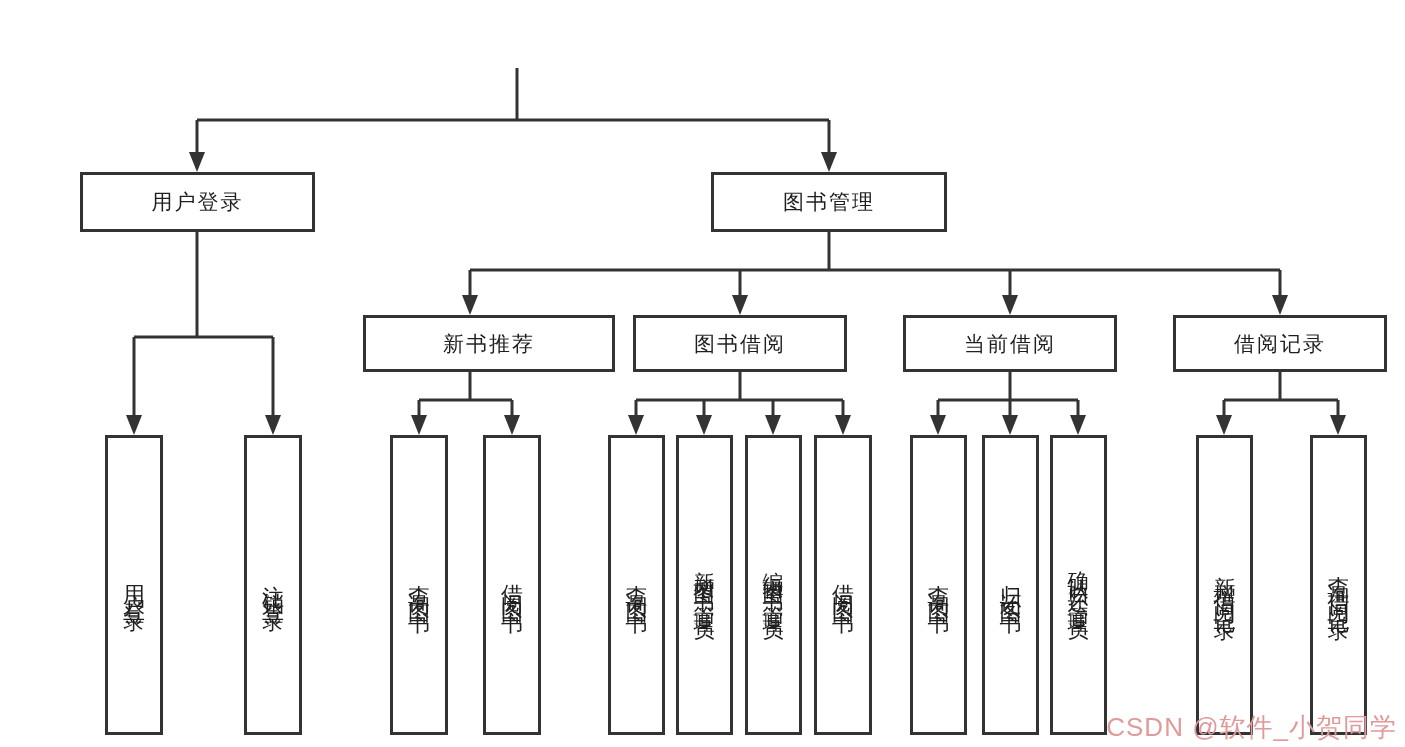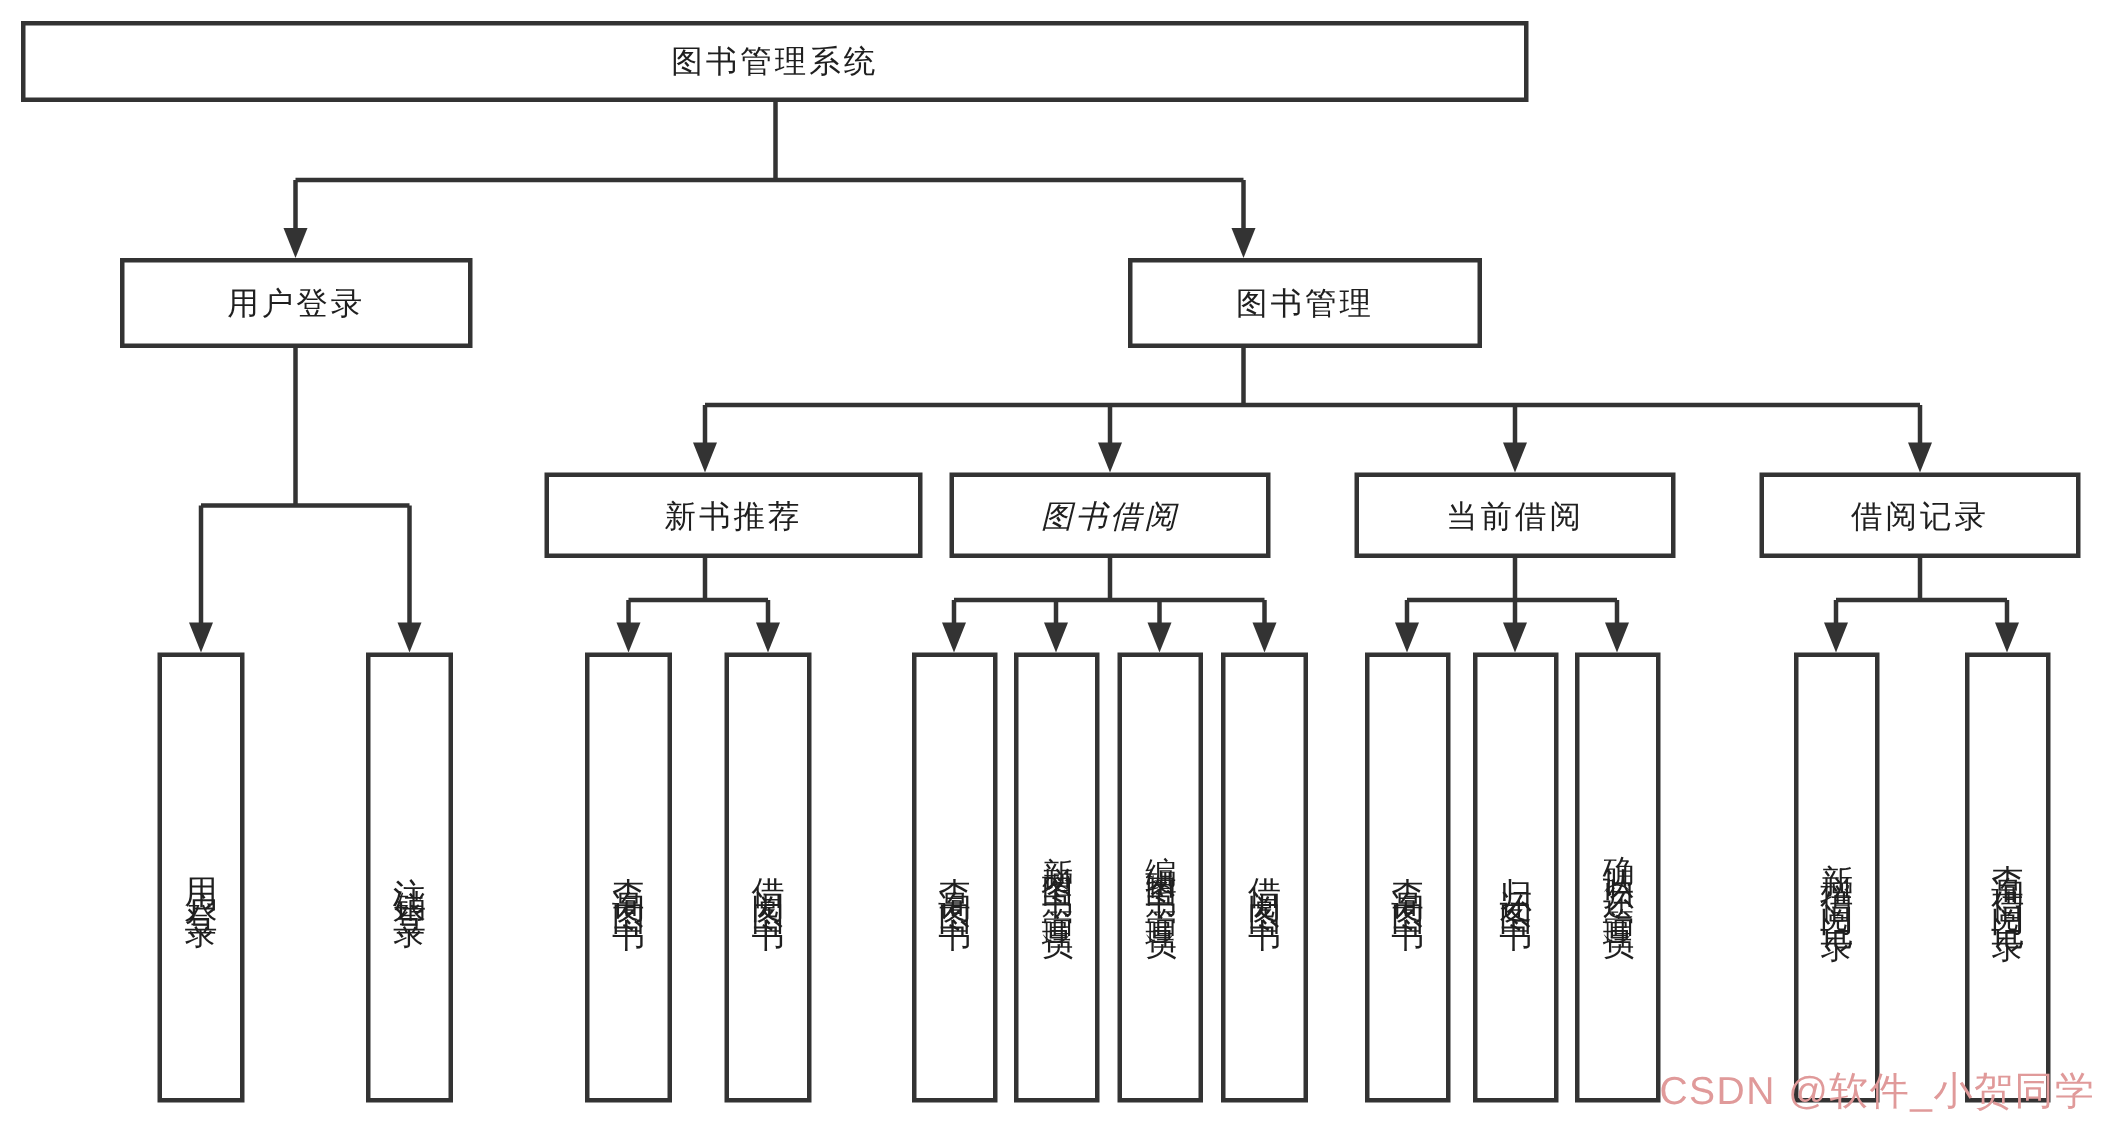--- a/index.html
+++ b/index.html
@@ -127,27 +127,26 @@
     <g>
       <line x1="1280" y1="372" x2="1280" y2="400"></line>
       <line x1="1224" y1="400" x2="1338" y2="400"></line>
       <line x1="1224" y1="400" x2="1224" y2="416"></line>
       <polygon points="1216,415 1232,415 1224,435"></polygon>
       <line x1="1338" y1="400" x2="1338" y2="416"></line>
       <polygon points="1330,415 1346,415 1338,435"></polygon>
     </g>
   </svg>
 
-  <div class="node" style="left:14px; top:14px; width:1005px; height:54px;">图书管理系统</div>
 
   <div class="node" style="left:80px; top:172px; width:235px; height:60px;">用户登录</div>
-  <div class="node" style="left:711px; top:172px; width:236px; height:60px;margin-left:41px;">图书管理</div>
+  <div class="node" style="left:711px; top:172px; width:236px; height:60px;">图书管理</div>
 
   <div class="node" style="left:363px; top:315px; width:252px; height:57px;">新书推荐</div>
-  <div class="node" style="left:633px; top:315px; width:214px; height:57px;font-style:italic;">图书借阅</div>
+  <div class="node" style="left:633px; top:315px; width:214px; height:57px;">图书借阅</div>
   <div class="node" style="left:903px; top:315px; width:214px; height:57px;">当前借阅</div>
   <div class="node" style="left:1173px; top:315px; width:214px; height:57px;">借阅记录</div>
 
   <div class="node leaf" style="left:105px; top:435px; width:58px; height:300px;">用户登录</div>
   <div class="node leaf" style="left:244px; top:435px; width:58px; height:300px;">注销登录</div>
 
   <div class="node leaf" style="left:390px; top:435px; width:58px; height:300px;">查询图书</div>
   <div class="node leaf" style="left:483px; top:435px; width:58px; height:300px;">借阅图书</div>
 
   <div class="node leaf" style="left:608px; top:435px; width:57px; height:300px;">查询图书</div>

